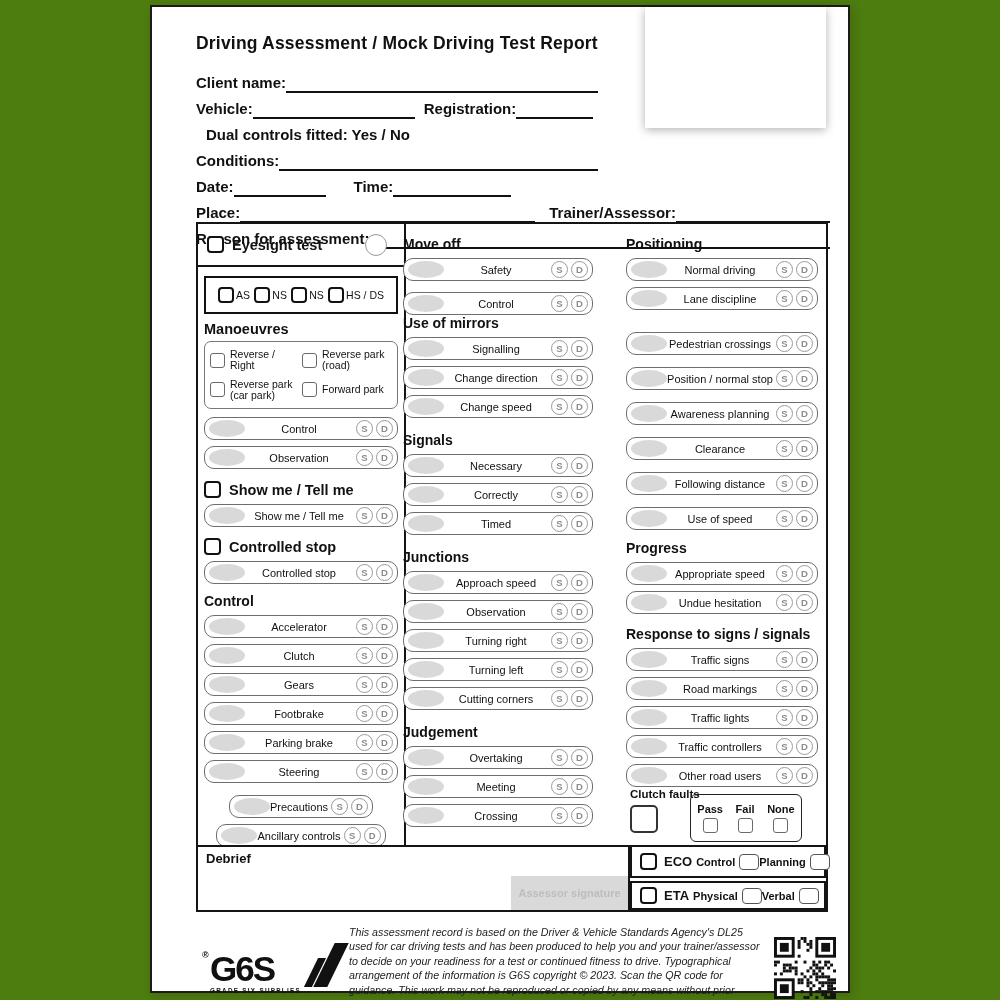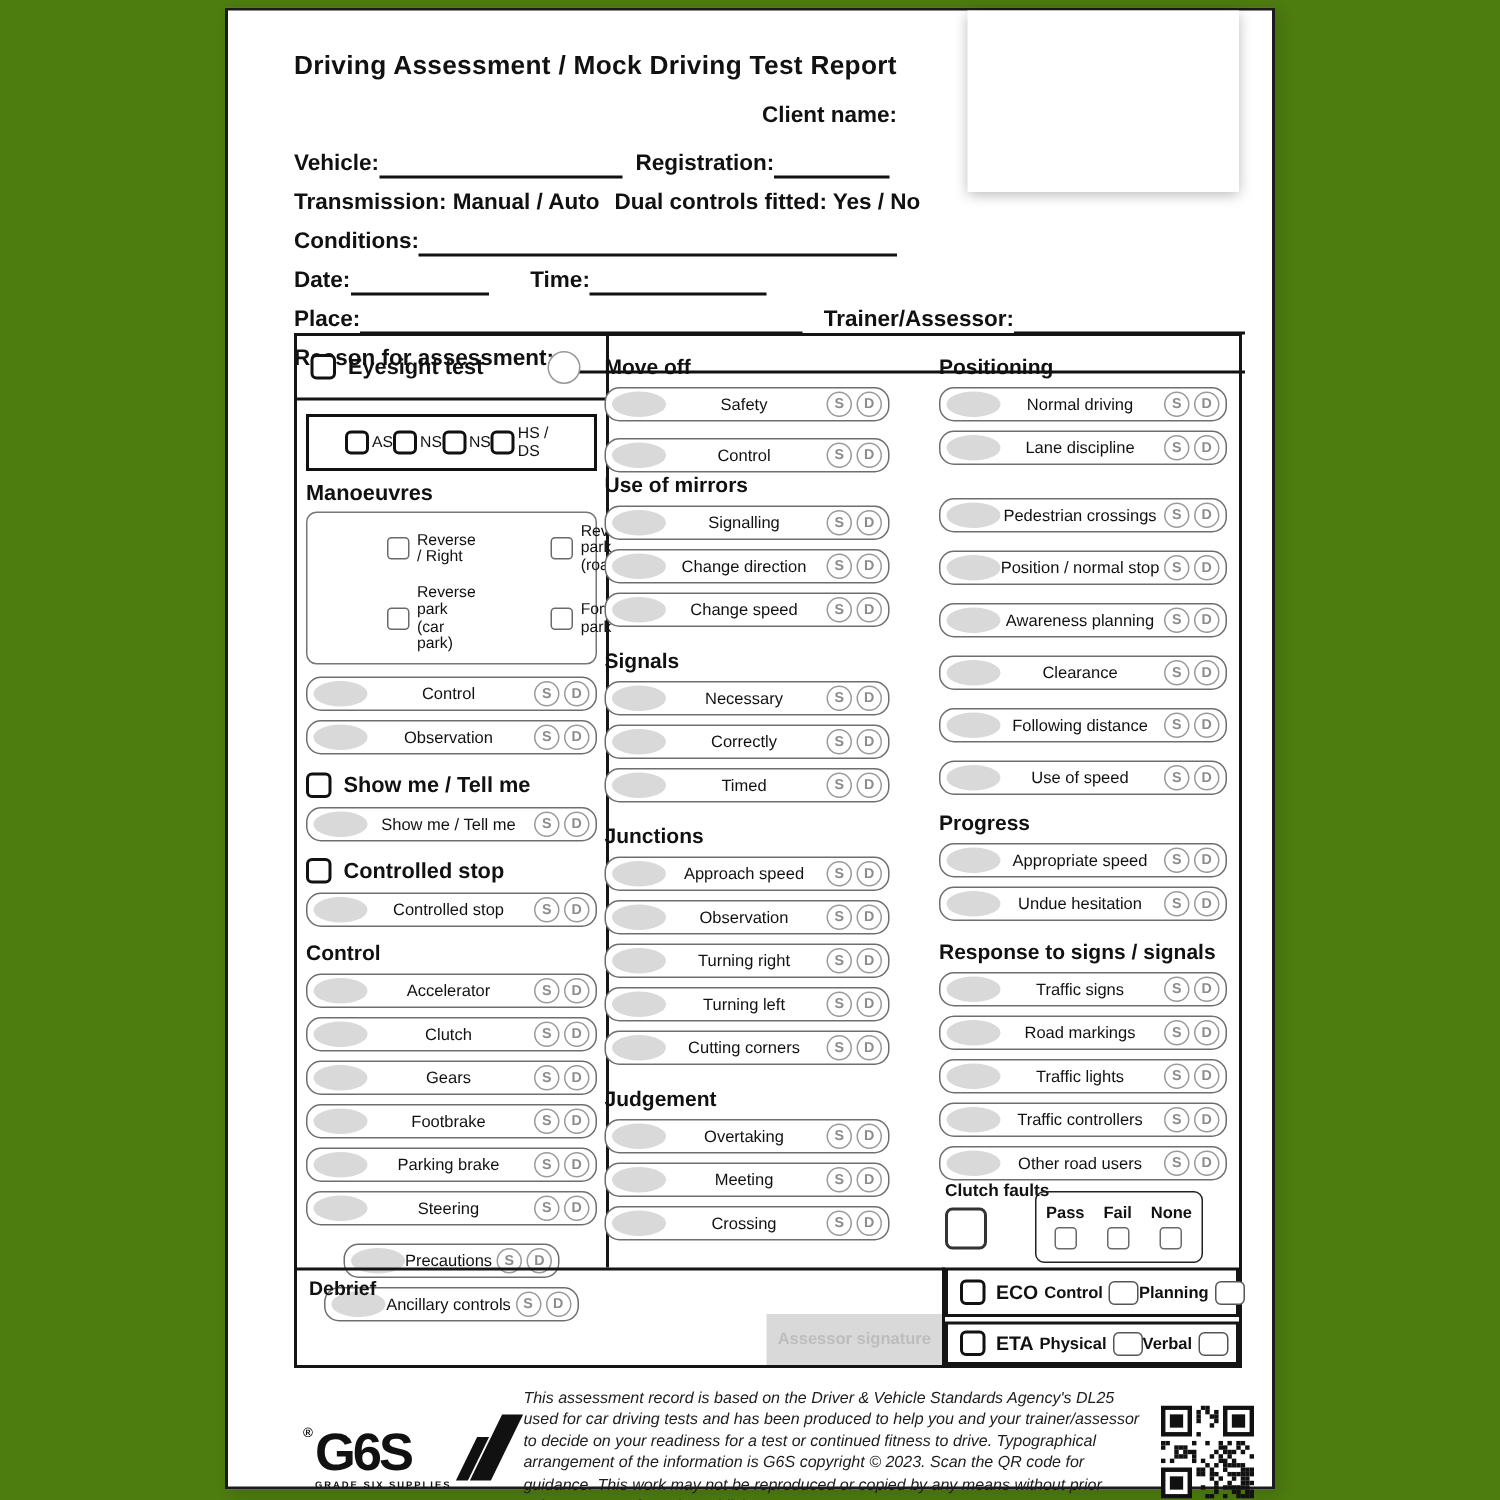--- a/index.html
+++ b/index.html
@@ -40,27 +40,27 @@
       font-size:9.5px;font-weight:bold;display:flex;align-items:center;justify-content:center;
       margin-left:3px;flex:0 0 auto;box-sizing:border-box;background:#fff;}
   
   .cbx{display:inline-block;box-sizing:border-box;background:#fff;flex:0 0 auto;}
   .cbx-bold{width:17px;height:17px;border:2.4px solid #111;border-radius:4px;}
   .cbx-sm{width:16px;height:16px;border:2.2px solid #111;border-radius:4px;}
   .cbx-gray{width:15px;height:15px;border:1.6px solid #6a6a6a;border-radius:3px;}
   .cbx-wide{width:20px;height:16px;border:1.6px solid #555;border-radius:4px;}
   
   .grade-box{margin-top:9px;border:2.5px solid #111;height:38px;display:flex;align-items:center;
-             justify-content:space-between;padding:0 24px;box-sizing:border-box;}
+             justify-content:space-between;padding:0 12px;box-sizing:border-box;}
   .grade-item{display:flex;align-items:center;gap:2px;}
   .grade-item .glabel{font-size:10.5px;}
   .manv-head{font-size:14.5px;font-weight:bold;margin:7px 0 4px;}
   .manv{border:1.5px solid #777;border-radius:7px;padding:7px 5px;display:grid;
         grid-template-columns:1fr 1fr;row-gap:7px;column-gap:2px;}
-  .mv-item{display:flex;align-items:center;gap:5px;margin-left:48px;}
+  .mv-item{display:flex;align-items:center;gap:5px;}
   .mv-label{font-size:10.5px;line-height:1.08;}
   
   .total-faults{position:absolute;left:432px;top:564px;width:60px;}
   .tf-label{font-size:11.5px;font-weight:bold;white-space:nowrap;}
   .tf-box{width:28px;height:28px;border:2px solid #333;border-radius:5px;margin-top:5px;background:#fff;box-sizing:border-box;}
   .pfn{position:absolute;left:492px;top:570px;width:112px;height:48px;border:1.8px solid #222;
        border-radius:6px;display:flex;justify-content:space-around;align-items:center;box-sizing:border-box;}
   .pfn-col{display:flex;flex-direction:column;align-items:center;gap:3px;}
   .pfn-col .plabel{font-size:11px;font-weight:bold;}
   
@@ -95,34 +95,33 @@
 <body>
 
 <div class="stage">
   <div class="page">
 
     <div class="photo"></div>
 
     <div class="header">
       <div class="title">Driving Assessment / Mock Driving Test Report</div>
 
-      <div class="hrow" style="width:402px;flex-direction:column;">
+      <div class="hrow" style="width:402px;">
         <span class="hlabel">Client name:</span>
         <span class="hline" style="flex:1;"></span>
       </div>
 
       <div class="hrow">
         <span class="hlabel">Vehicle:</span>
         <span class="hline" style="width:162px;"></span>
         <span class="hlabel" style="margin-left:9px;">Registration:</span>
         <span class="hline" style="width:77px;"></span>
       </div>
 
       <div class="hrow">
-        <span class="hlabel">Transmission: Manual / Auto</span>
         <span class="hlabel" style="margin-left:10px;">Dual controls fitted:  Yes / No</span>
       </div>
 
       <div class="hrow" style="width:402px;">
         <span class="hlabel">Conditions:</span>
         <span class="hline" style="flex:1;"></span>
       </div>
 
       <div class="hrow">
         <span class="hlabel">Date:</span>

